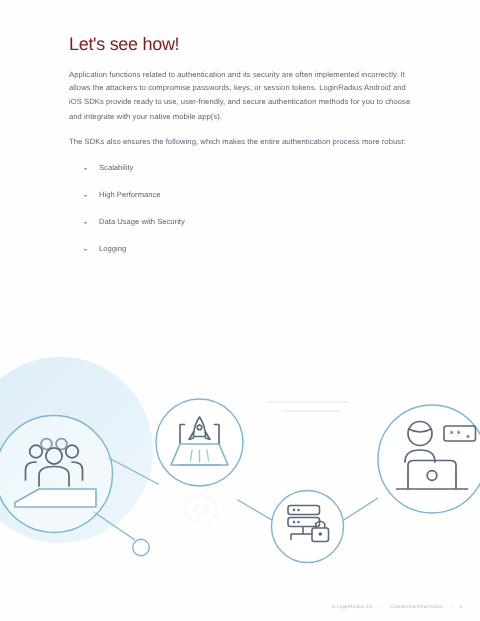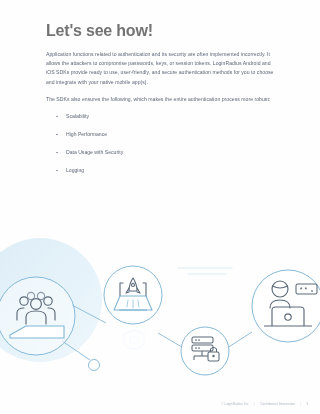--- a/index.html
+++ b/index.html
@@ -11,23 +11,23 @@
     overflow:hidden;
   }
 
   
   .slide { position:absolute; inset:0; background:#fefeff; }
 
   
   .content { position:absolute; left:46px; top:22px; width:228px; }
 
   .title {
-    font-size:16px;
-    font-weight:bold;
-    color:#737373;
+    font-size:12px;
+    font-weight:normal;
+    color:#7f1d1d;
     letter-spacing:-0.2px;
     margin-bottom:10px;
   }
 
   .para {
     font-size:5.1px;
     line-height:9.2px;
     color:#5d6675;
     letter-spacing:0.04px;
     margin-bottom:8px;

